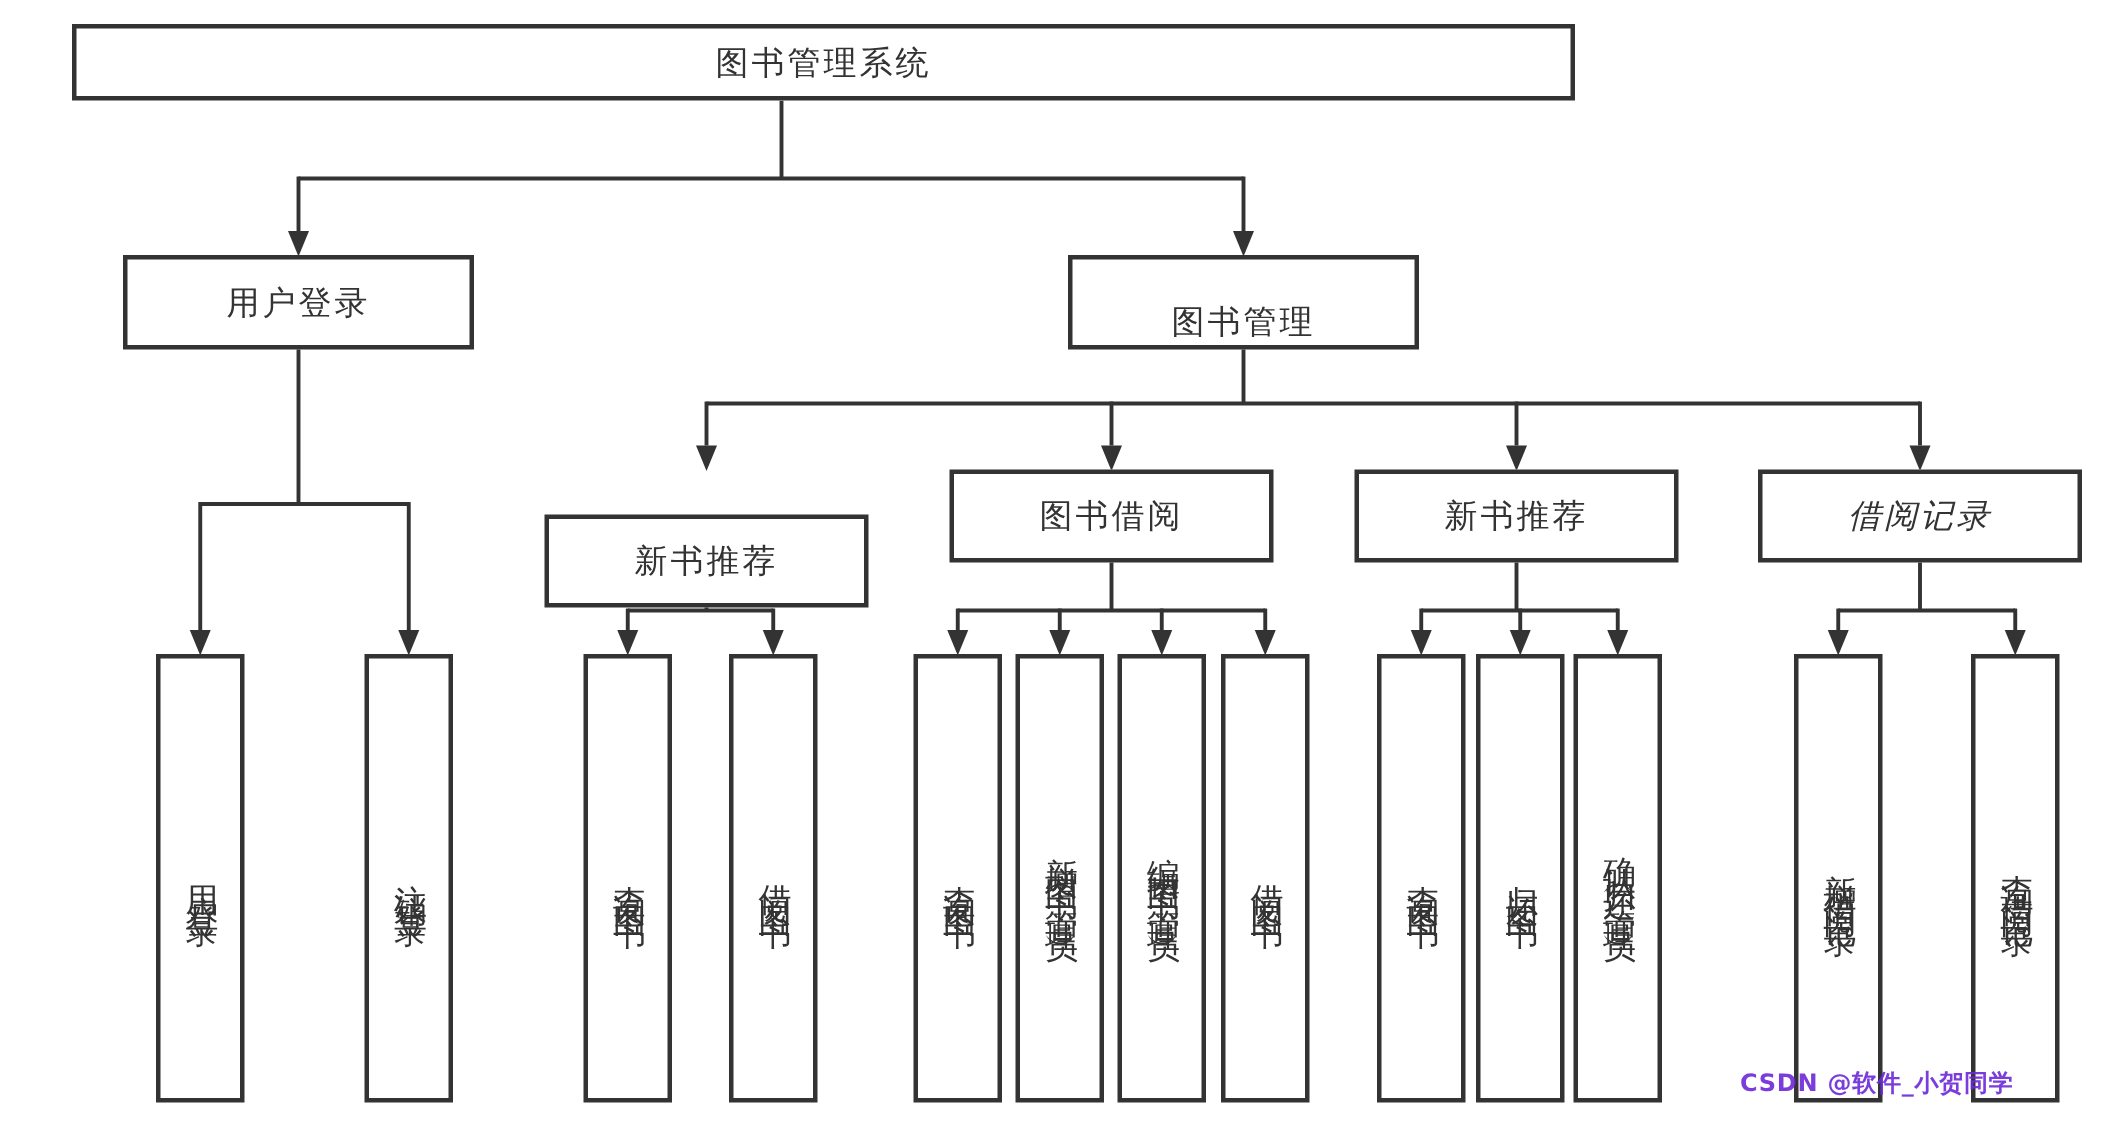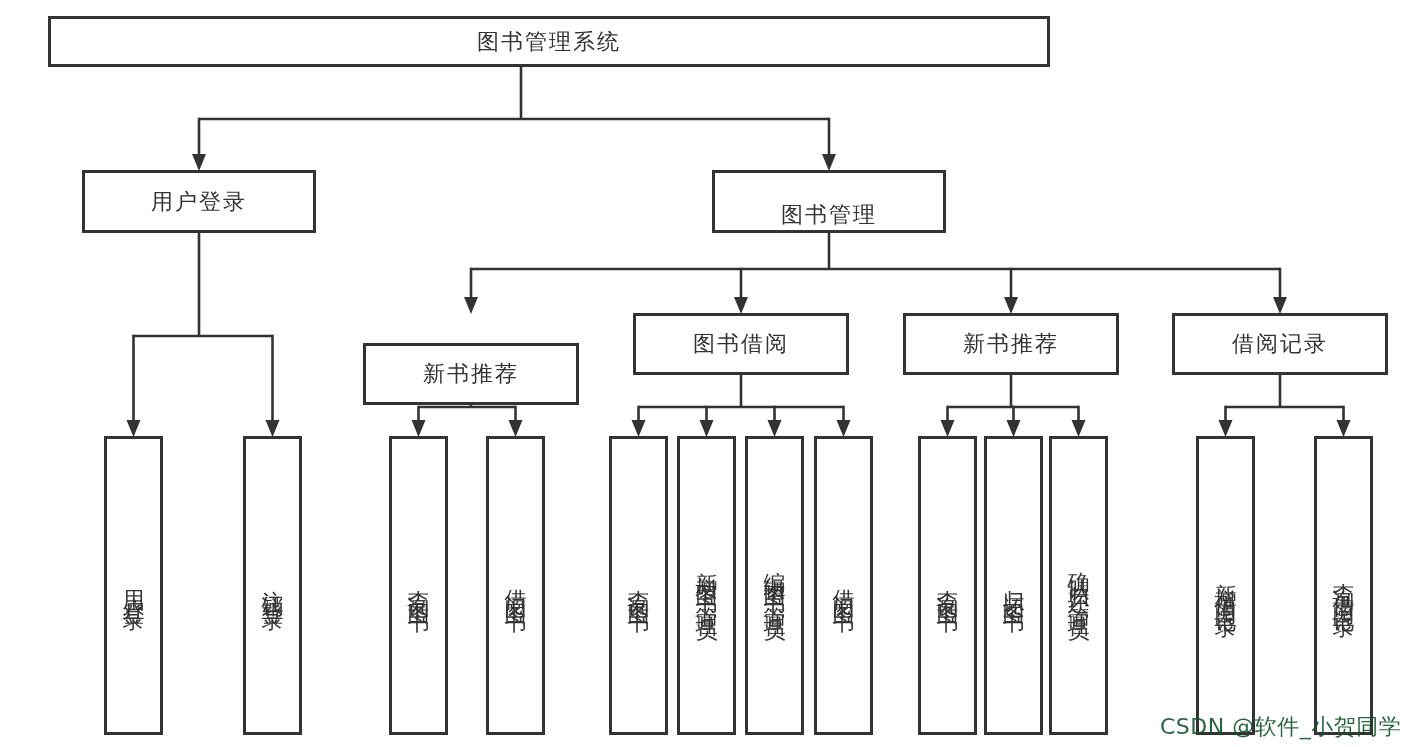--- a/index.html
+++ b/index.html
@@ -58,26 +58,27 @@
   }
   .leaf {
     width: 59px;
     height: 299px;
     top: 436px;
   }
   #watermark {
     position: absolute;
     left: 1160px;
     top: 712px;
-    font-size: 22px;
-    color: #14532d;
+    font-size: 16px;
+    color: #6d28d9;
     opacity: 0.9;
     letter-spacing: 0.5px;
     white-space: nowrap;
     z-index: 5;
+    font-weight: bold;
   }
 </style>
 </head>
 <body>
 
 <div id="canvas">
 
   <svg id="connectors" viewBox="0 0 1405 747" xmlns="http://www.w3.org/2000/svg">
     <g>
       <path class="line" d="M521 67 V119"></path>
@@ -160,21 +161,21 @@
 
   <div class="box" style="left:363px; top:313px; width:216px; height:62px;margin-top:30px;">
     <span class="hlabel">新书推荐</span>
   </div>
   <div class="box" style="left:633px; top:313px; width:216px; height:62px;">
     <span class="hlabel">图书借阅</span>
   </div>
   <div class="box" style="left:903px; top:313px; width:216px; height:62px;">
     <span class="hlabel">新书推荐</span>
   </div>
-  <div class="box" style="left:1172px; top:313px; width:216px; height:62px;">
+  <div class="box" style="left:1172px; top:313px; width:216px; height:62px;font-style:italic;">
     <span class="hlabel">借阅记录</span>
   </div>
 
   <div class="box leaf" style="left:104px;">
     <span class="vlabel">用户登录</span>
   </div>
   <div class="box leaf" style="left:243px;">
     <span class="vlabel">注销登录</span>
   </div>
 

